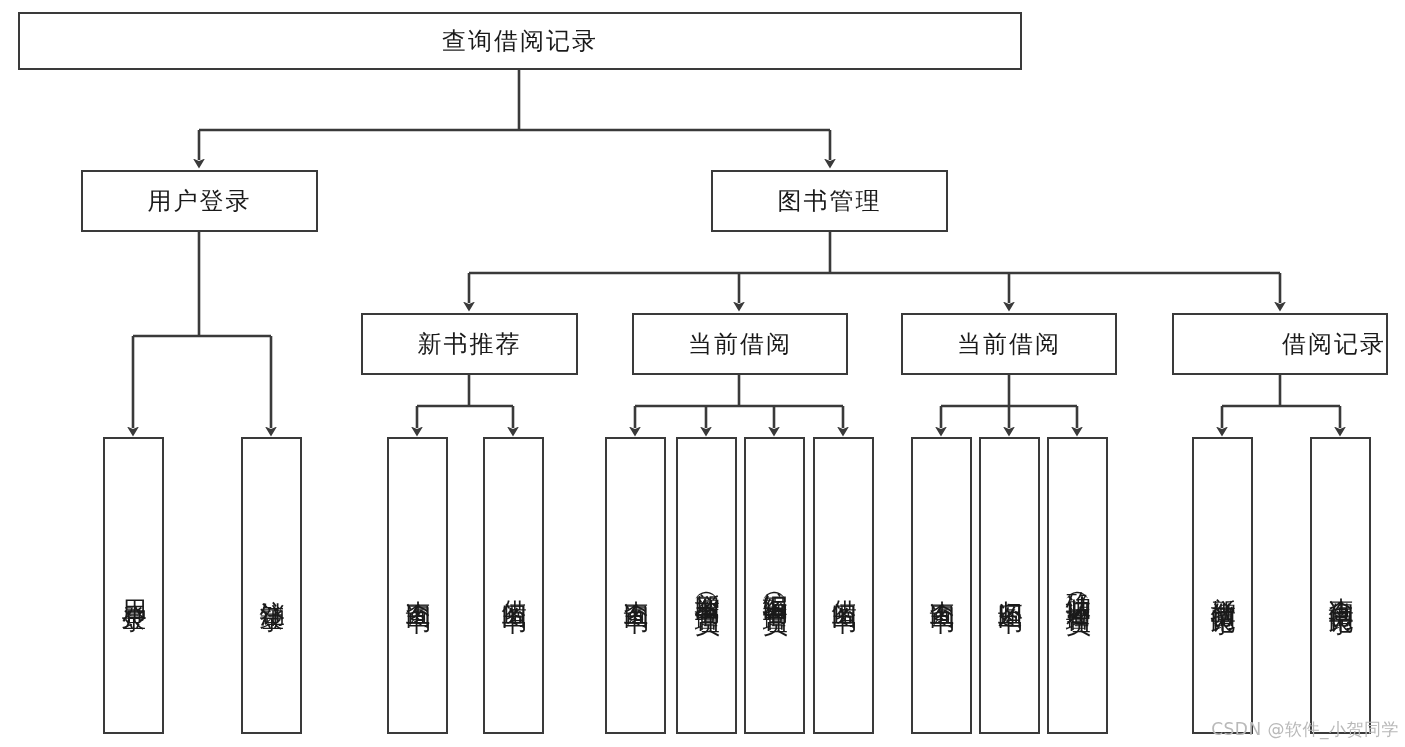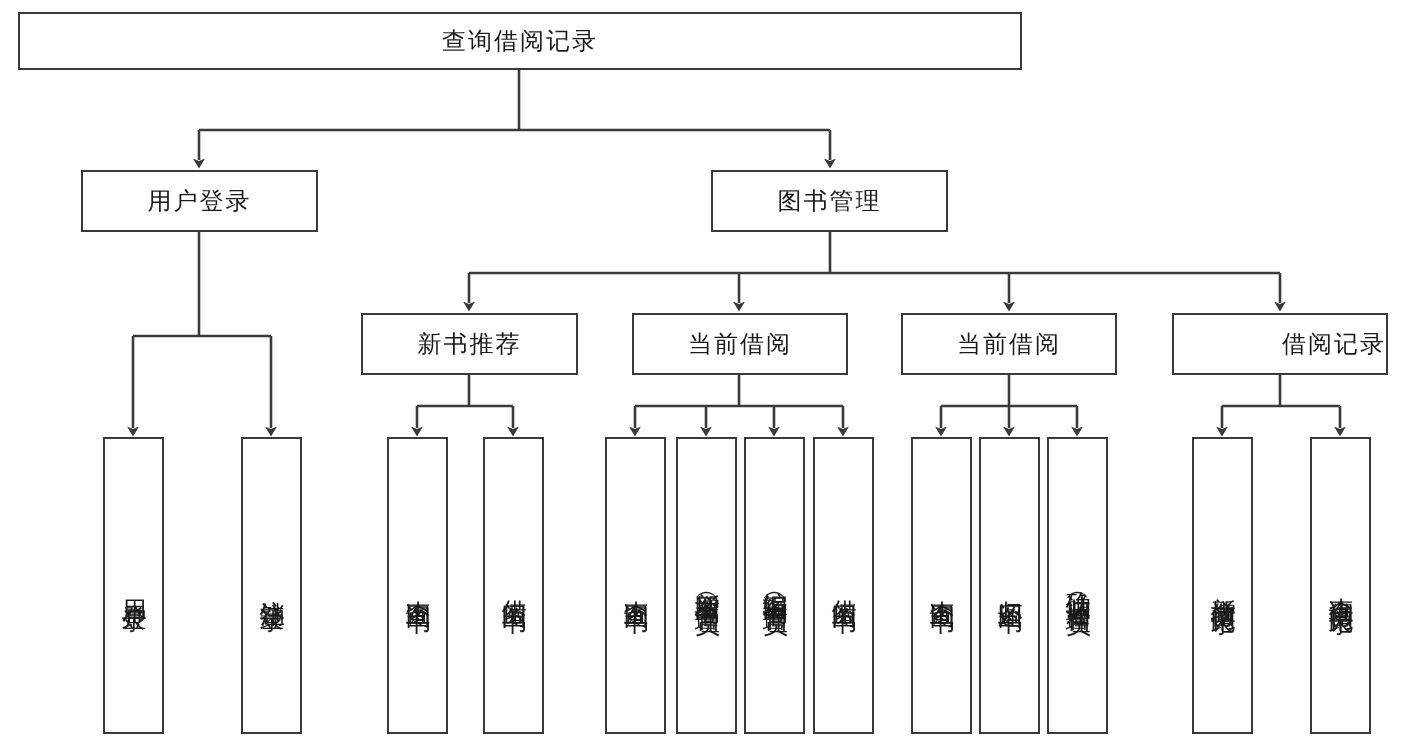--- a/index.html
+++ b/index.html
@@ -194,14 +194,15 @@
     <span class="label">确认归还（管理员）</span>
   </div>
 
   <div class="node vert" style="left:1192px; top:437px; width:61px; height:297px;">
     <span class="label">新增借阅记录</span>
   </div>
   <div class="node vert" style="left:1310px; top:437px; width:61px; height:297px;">
     <span class="label">查询借阅记录</span>
   </div>
 
+  <div class="watermark">CSDN @软件_小贺同学</div>
 
 </div>
 
 </body></html>

